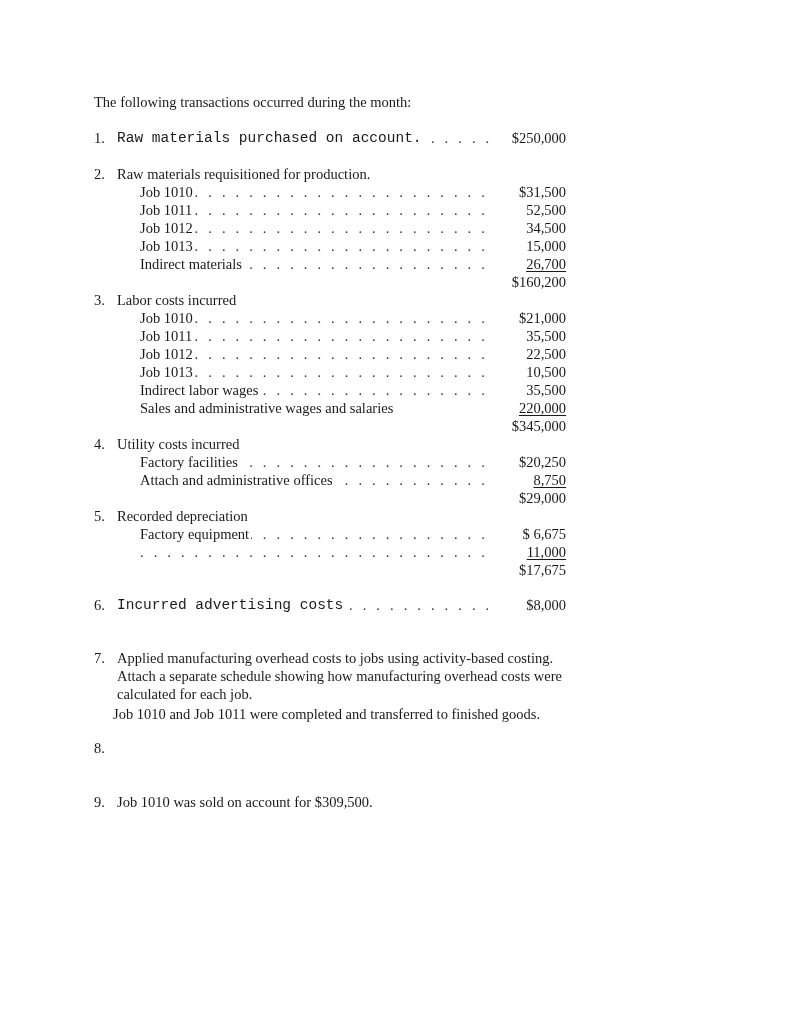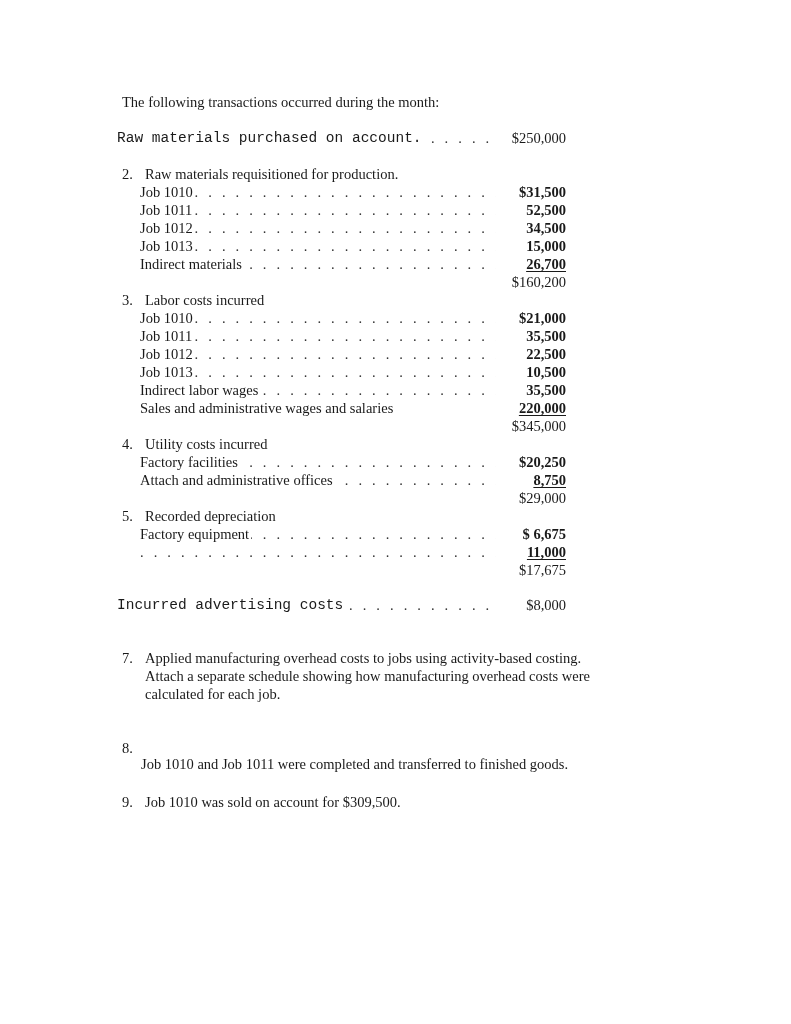--- a/index.html
+++ b/index.html
@@ -1,31 +1,31 @@
 <!DOCTYPE html>
 <html><head>
   <meta charset="utf-8">
   <style>
     html, body { margin: 0; padding: 0; background: #ffffff; }
     body {
       width: 791px; height: 1024px; position: relative; overflow: hidden;
       font-family: "Liberation Serif", "DejaVu Serif", serif;
       color: #1a1a1a; font-size: 14.5px;
     }
-    .abs { position: absolute; white-space: nowrap; line-height: 18px; margin-left: 28px; }
+    .abs { position: absolute; white-space: nowrap; line-height: 18px; }
     .intro { left: 94px; top: 93px; }
     .num { position: absolute; left: 94px; }
     .head { position: absolute; left: 117px; }
     .row { position: absolute; left: 140px; width: 426px; height: 18px; line-height: 18px; }
     .row .label { position: absolute; left: 0; top: 0; white-space: nowrap; background: #fff; padding-right: 2px; }
     .row .dots {
       position: absolute; left: 0; right: 70px; top: 0; overflow: hidden; white-space: nowrap;
       letter-spacing: 3.2px; color: #333;
     }
-    .row .amt { position: absolute; right: 0; top: 0; text-align: right; background: #fff; padding-left: 4px; font-weight: bold; }
+    .row .amt { position: absolute; right: 0; top: 0; text-align: right; background: #fff; padding-left: 4px; }
     .u { text-decoration: underline; text-underline-offset: 2px; }
     .total { position: absolute; right: 225px; text-align: right; }
     .single { position: absolute; left: 117px; width: 449px; height: 18px; line-height: 18px; }
     .single .label { position: absolute; left: 0; top: 0; white-space: nowrap; background: #fff; padding-right: 2px; font-family: Liberation Mono, monospace; }
     .single .dots { position: absolute; left: 0; right: 70px; top: 0; overflow: hidden; white-space: nowrap; letter-spacing: 3.2px; color:#333; }
     .single .amt { position: absolute; right: 0; top: 0; background: #fff; padding-left: 4px; }
     .bold { font-weight: normal; }
   </style>
 </head>
 <body>
@@ -134,16 +134,16 @@
   <span class="label">Incurred advertising costs</span>
   <span class="amt">$8,000</span>
 </div>
 
 <div class="num abs" style="top:649px">7.</div>
 <div class="head abs" style="top:649px">Applied manufacturing overhead costs to jobs using activity-based costing.</div>
 <div class="head abs bold" style="top:667px">Attach a separate schedule showing how manufacturing overhead costs were</div>
 <div class="head abs bold" style="top:685px">calculated for each job.</div>
 
 <div class="num abs" style="top:739px">8.</div>
-<div class="abs" style="left:113px; top:755px">Job 1010 and Job 1011 were completed and transferred to finished goods.</div>
+<div class="abs" style="left:113px; top:705px">Job 1010 and Job 1011 were completed and transferred to finished goods.</div>
 
 <div class="num abs" style="top:793px">9.</div>
 <div class="head abs" style="top:793px">Job 1010 was sold on account for $309,500.</div>
 
 </body></html>

